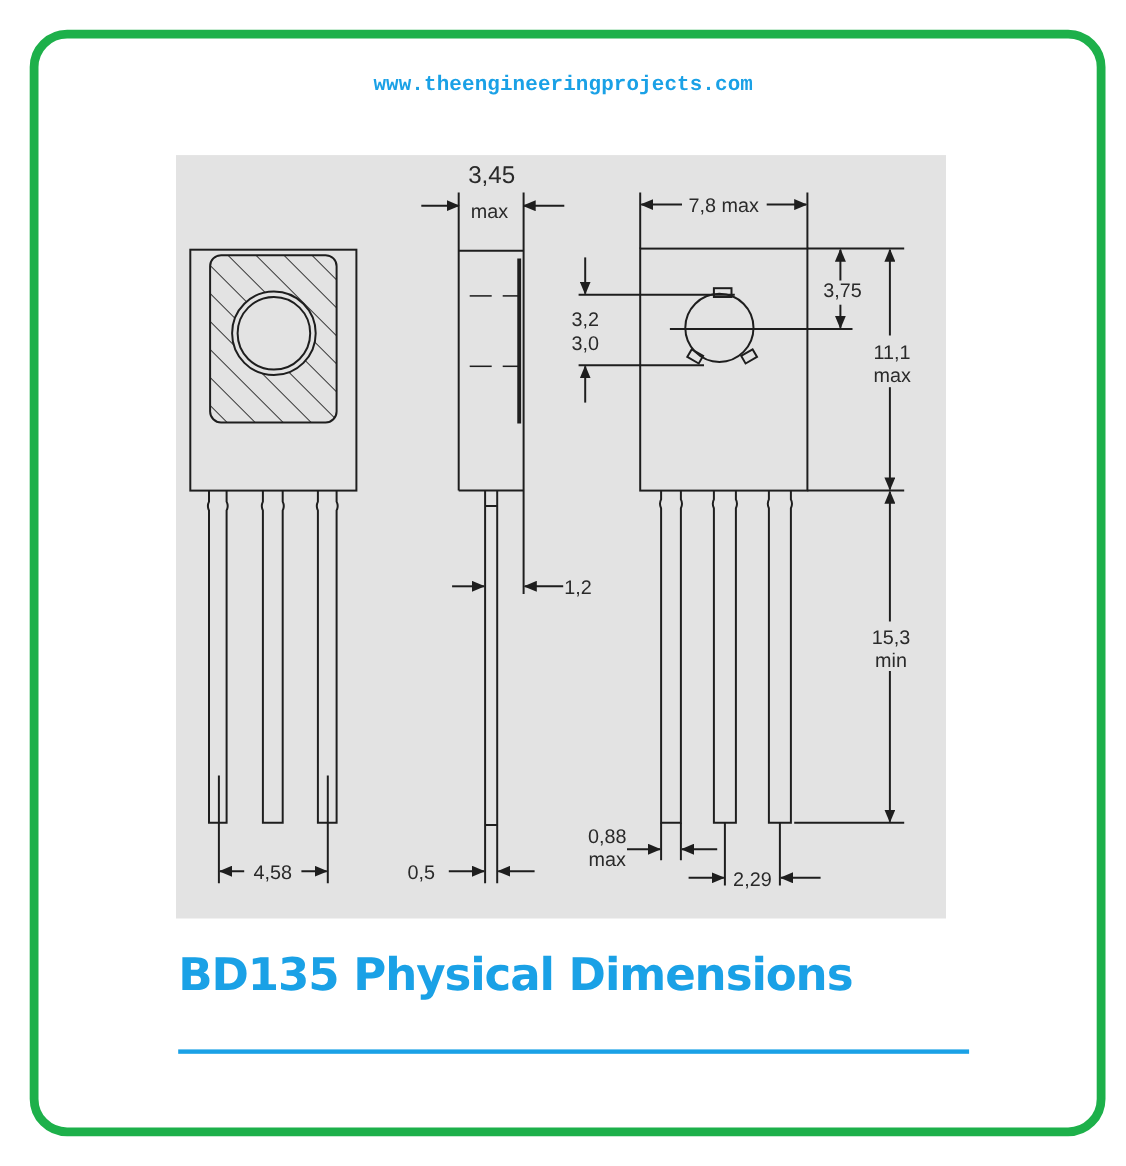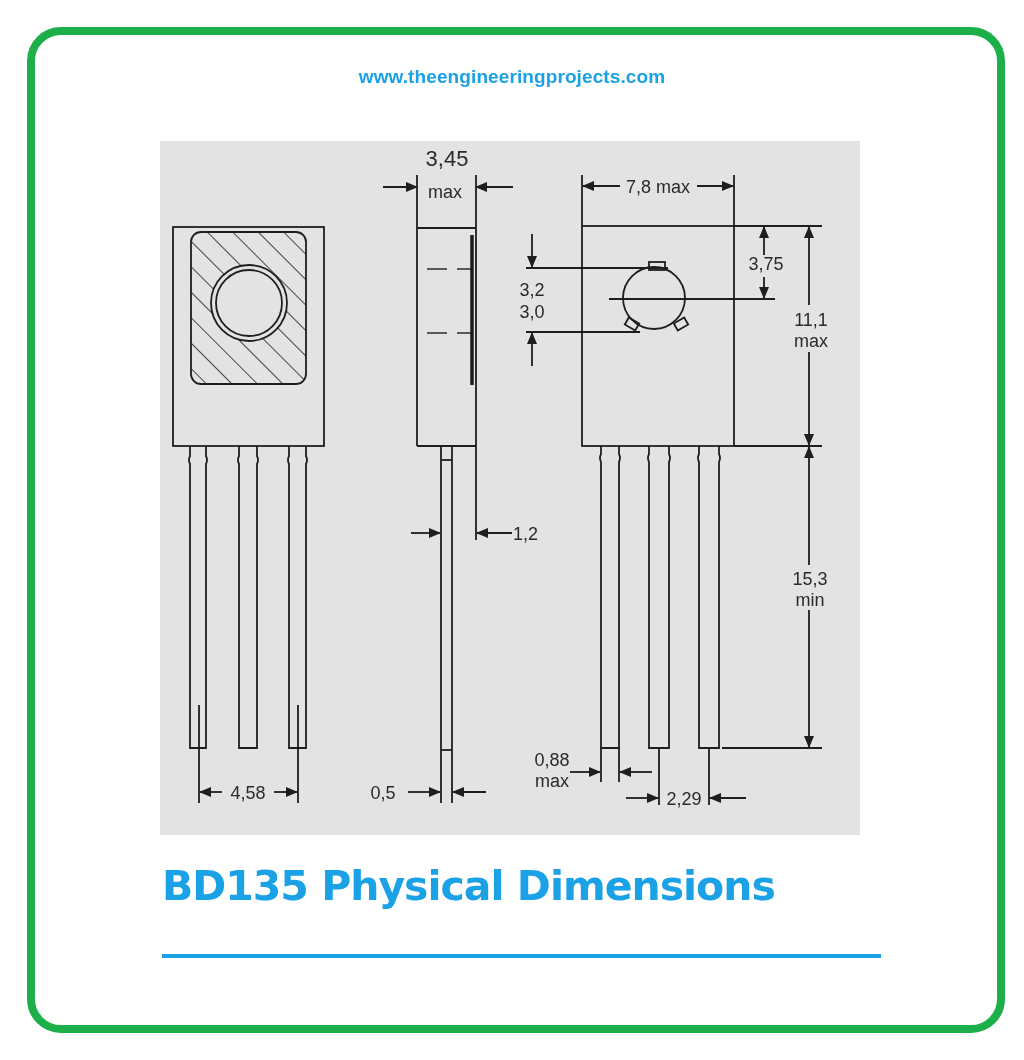--- a/index.html
+++ b/index.html
@@ -3,21 +3,21 @@
 <meta charset="utf-8">
 <style>
   html, body { margin: 0; padding: 0; background: #ffffff; }
   body { width: 1024px; height: 1060px; position: relative; overflow: hidden; font-family: "DejaVu Sans", sans-serif; }
   .frame {
     position: absolute; left: 27px; top: 27px; width: 962px; height: 990px;
     border: 8px solid #1db04a; border-radius: 34px; background: #ffffff;
   }
   .site-url {
     position: absolute; left: 0; top: 66px; width: 1024px; text-align: center;
-    color: #1aa1e6; font-family: Liberation Sans, sans-serif; font-weight: bold; font-size: 19px;
+    color: #1aa1e6; font-family: Liberation Mono, monospace; font-weight: bold; font-size: 19px;
     letter-spacing: 0.1px;
   }
   .watermark { position: absolute; left: 0; top: 0; }
   .drawing-panel {
     position: absolute; left: 160px; top: 141px; width: 700px; height: 694px; background: #e3e3e3; text-align: right;
   }
   .drawing-svg { position: absolute; left: 0; top: 0; }
   .dim-text { font-family: "Liberation Sans", sans-serif; fill: #2a2a2a; }
   .caption {
     position: absolute; left: 162px; top: 862px; width: 720px; text-align: left;

